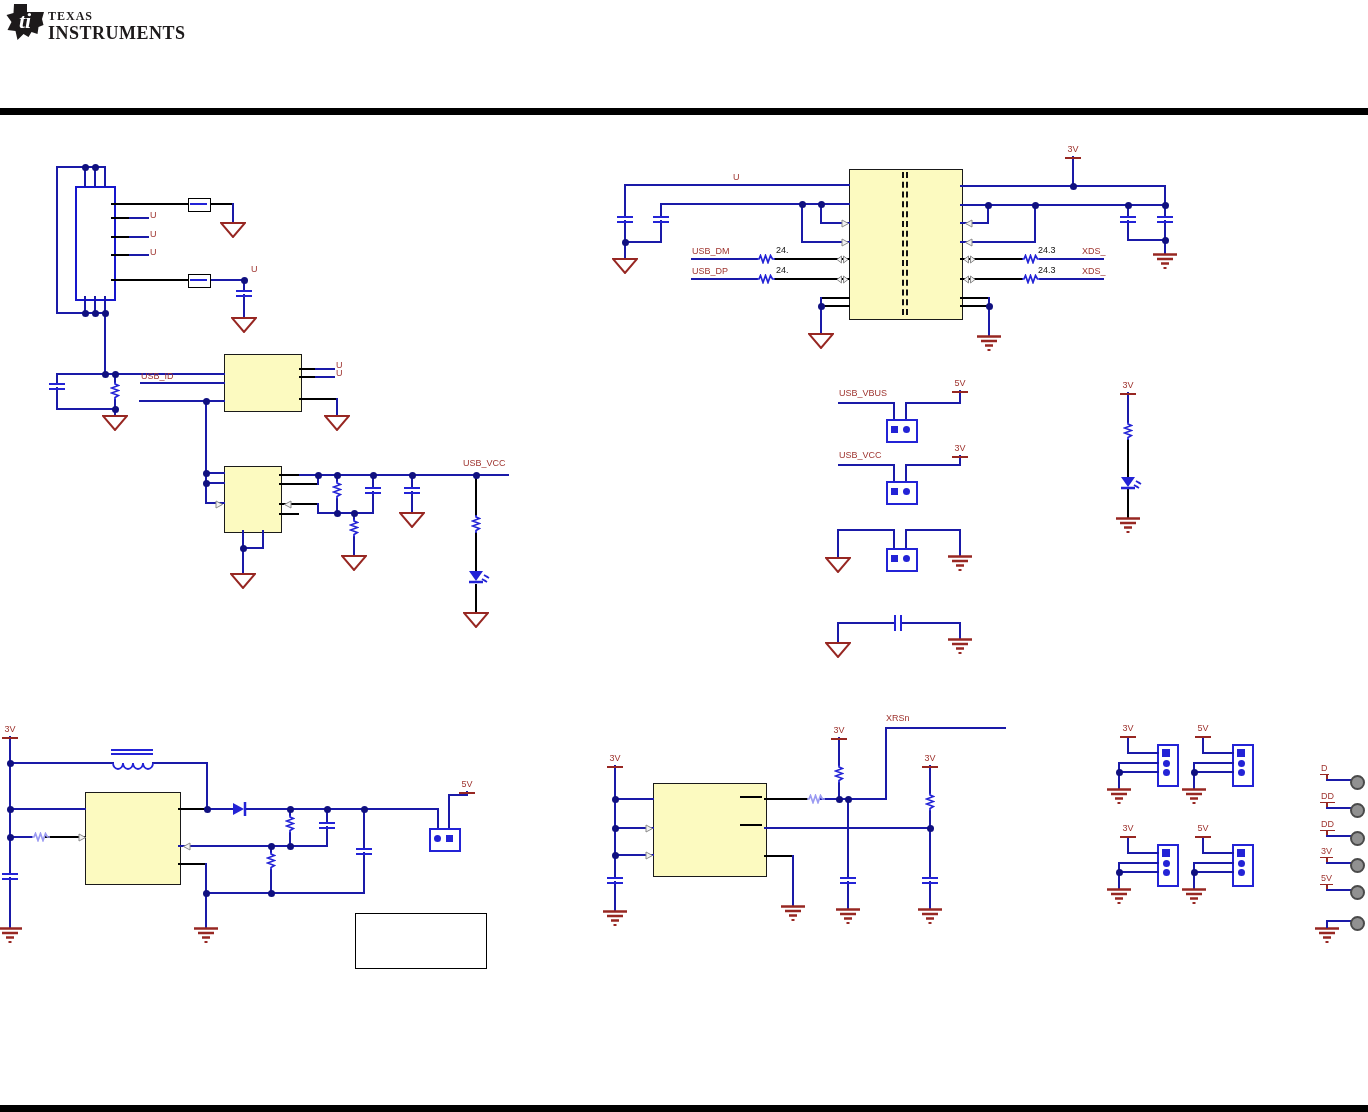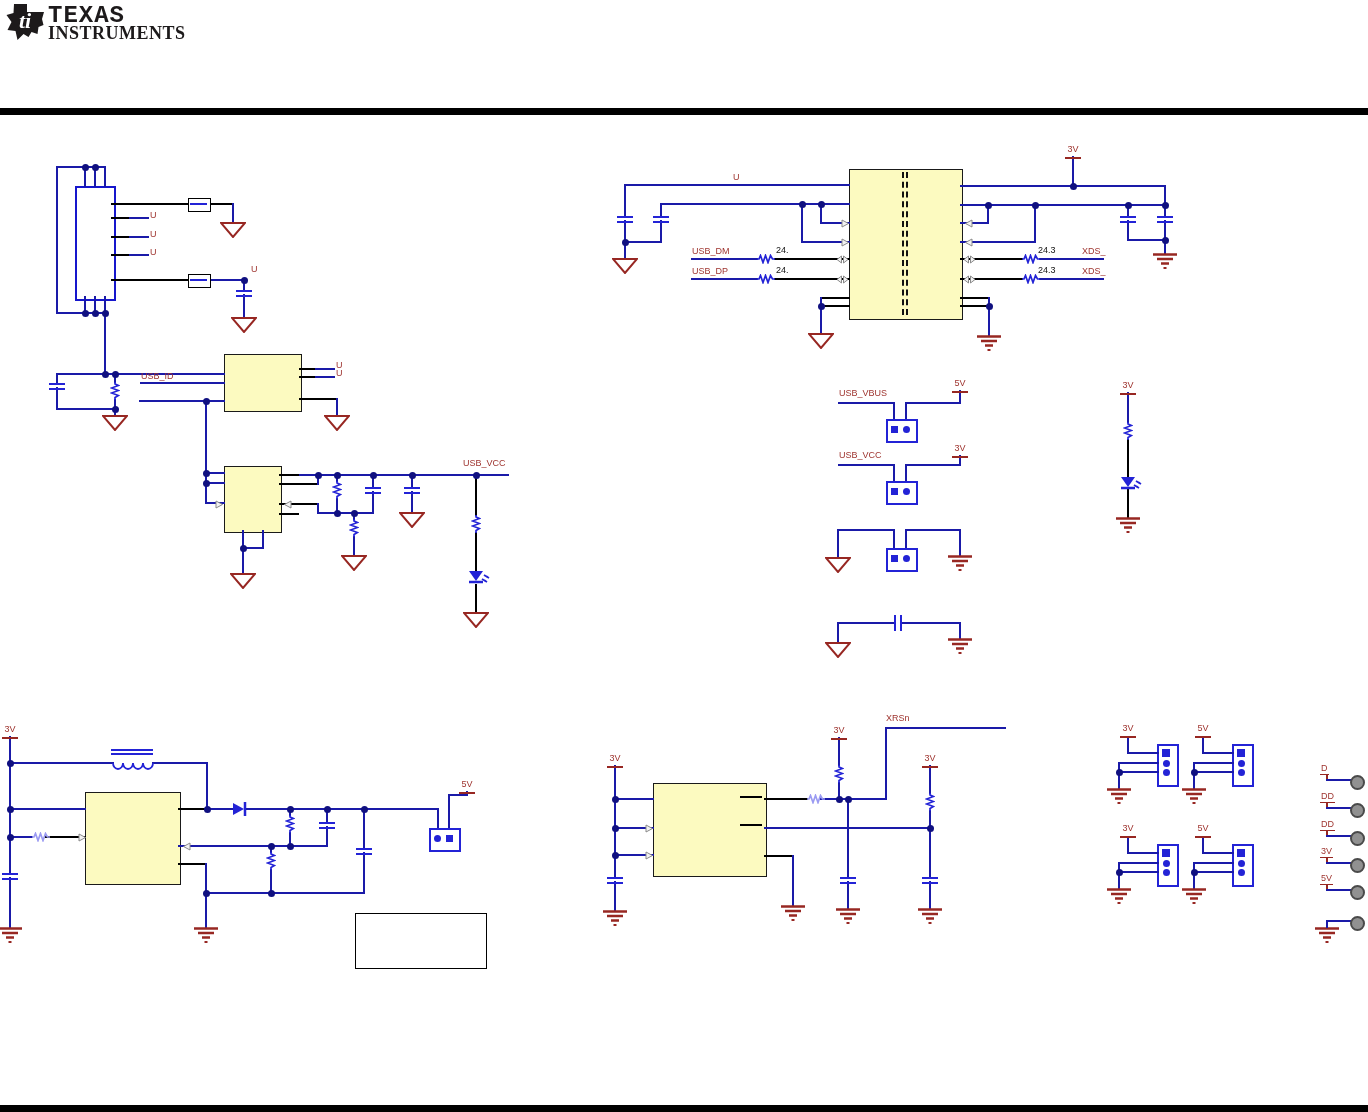--- a/index.html
+++ b/index.html
@@ -5,21 +5,21 @@
   html,body{margin:0;padding:0;background:#ffffff;}
   #page{position:relative;width:1368px;height:1112px;background:#ffffff;overflow:hidden;
         font-family:"Liberation Sans",sans-serif;}
   .abs{position:absolute;}
   .bar{position:absolute;left:0;width:1368px;height:7px;background:#000;}
   .netlbl{position:absolute;font-size:9px;line-height:10px;white-space:nowrap;}
   .vallbl{position:absolute;font-size:9px;line-height:10px;color:#111;white-space:nowrap;}
   .pwrlbl{position:absolute;font-size:9px;line-height:10px;text-align:center;white-space:nowrap;}
   #brand-text{position:absolute;left:48px;top:7px;color:#1d1a1b;
         font-family:"Liberation Serif",serif;font-weight:bold;}
-  #brand-text .l1{font-size:24px;letter-spacing:1px;line-height:18px;font-family:Liberation Mono, monospace;}
+  #brand-text .l1{font-size:12px;letter-spacing:1px;line-height:18px;}
   #brand-text .l2{font-size:18px;letter-spacing:0.5px;line-height:17px;}
 </style>
 </head>
 <body>
 
 <div id="page">
 
   <svg class="abs" style="left:4px;top:3px" width="42" height="46" viewBox="0 0 42 46">
     <path d="M10,1 h13 v8 h17 l-2,7 1.5,6 -5,2 -1,7 -6,-2 -3,5 -5,-3 -6,6 -2,-9 -8,-1 4,-8 -5,-7 7,-2 z" fill="#1d1a1b"></path>
     <text x="15" y="25" font-family="Liberation Serif,serif" font-style="italic" font-weight="bold" font-size="22" fill="#ffffff">ti</text>

